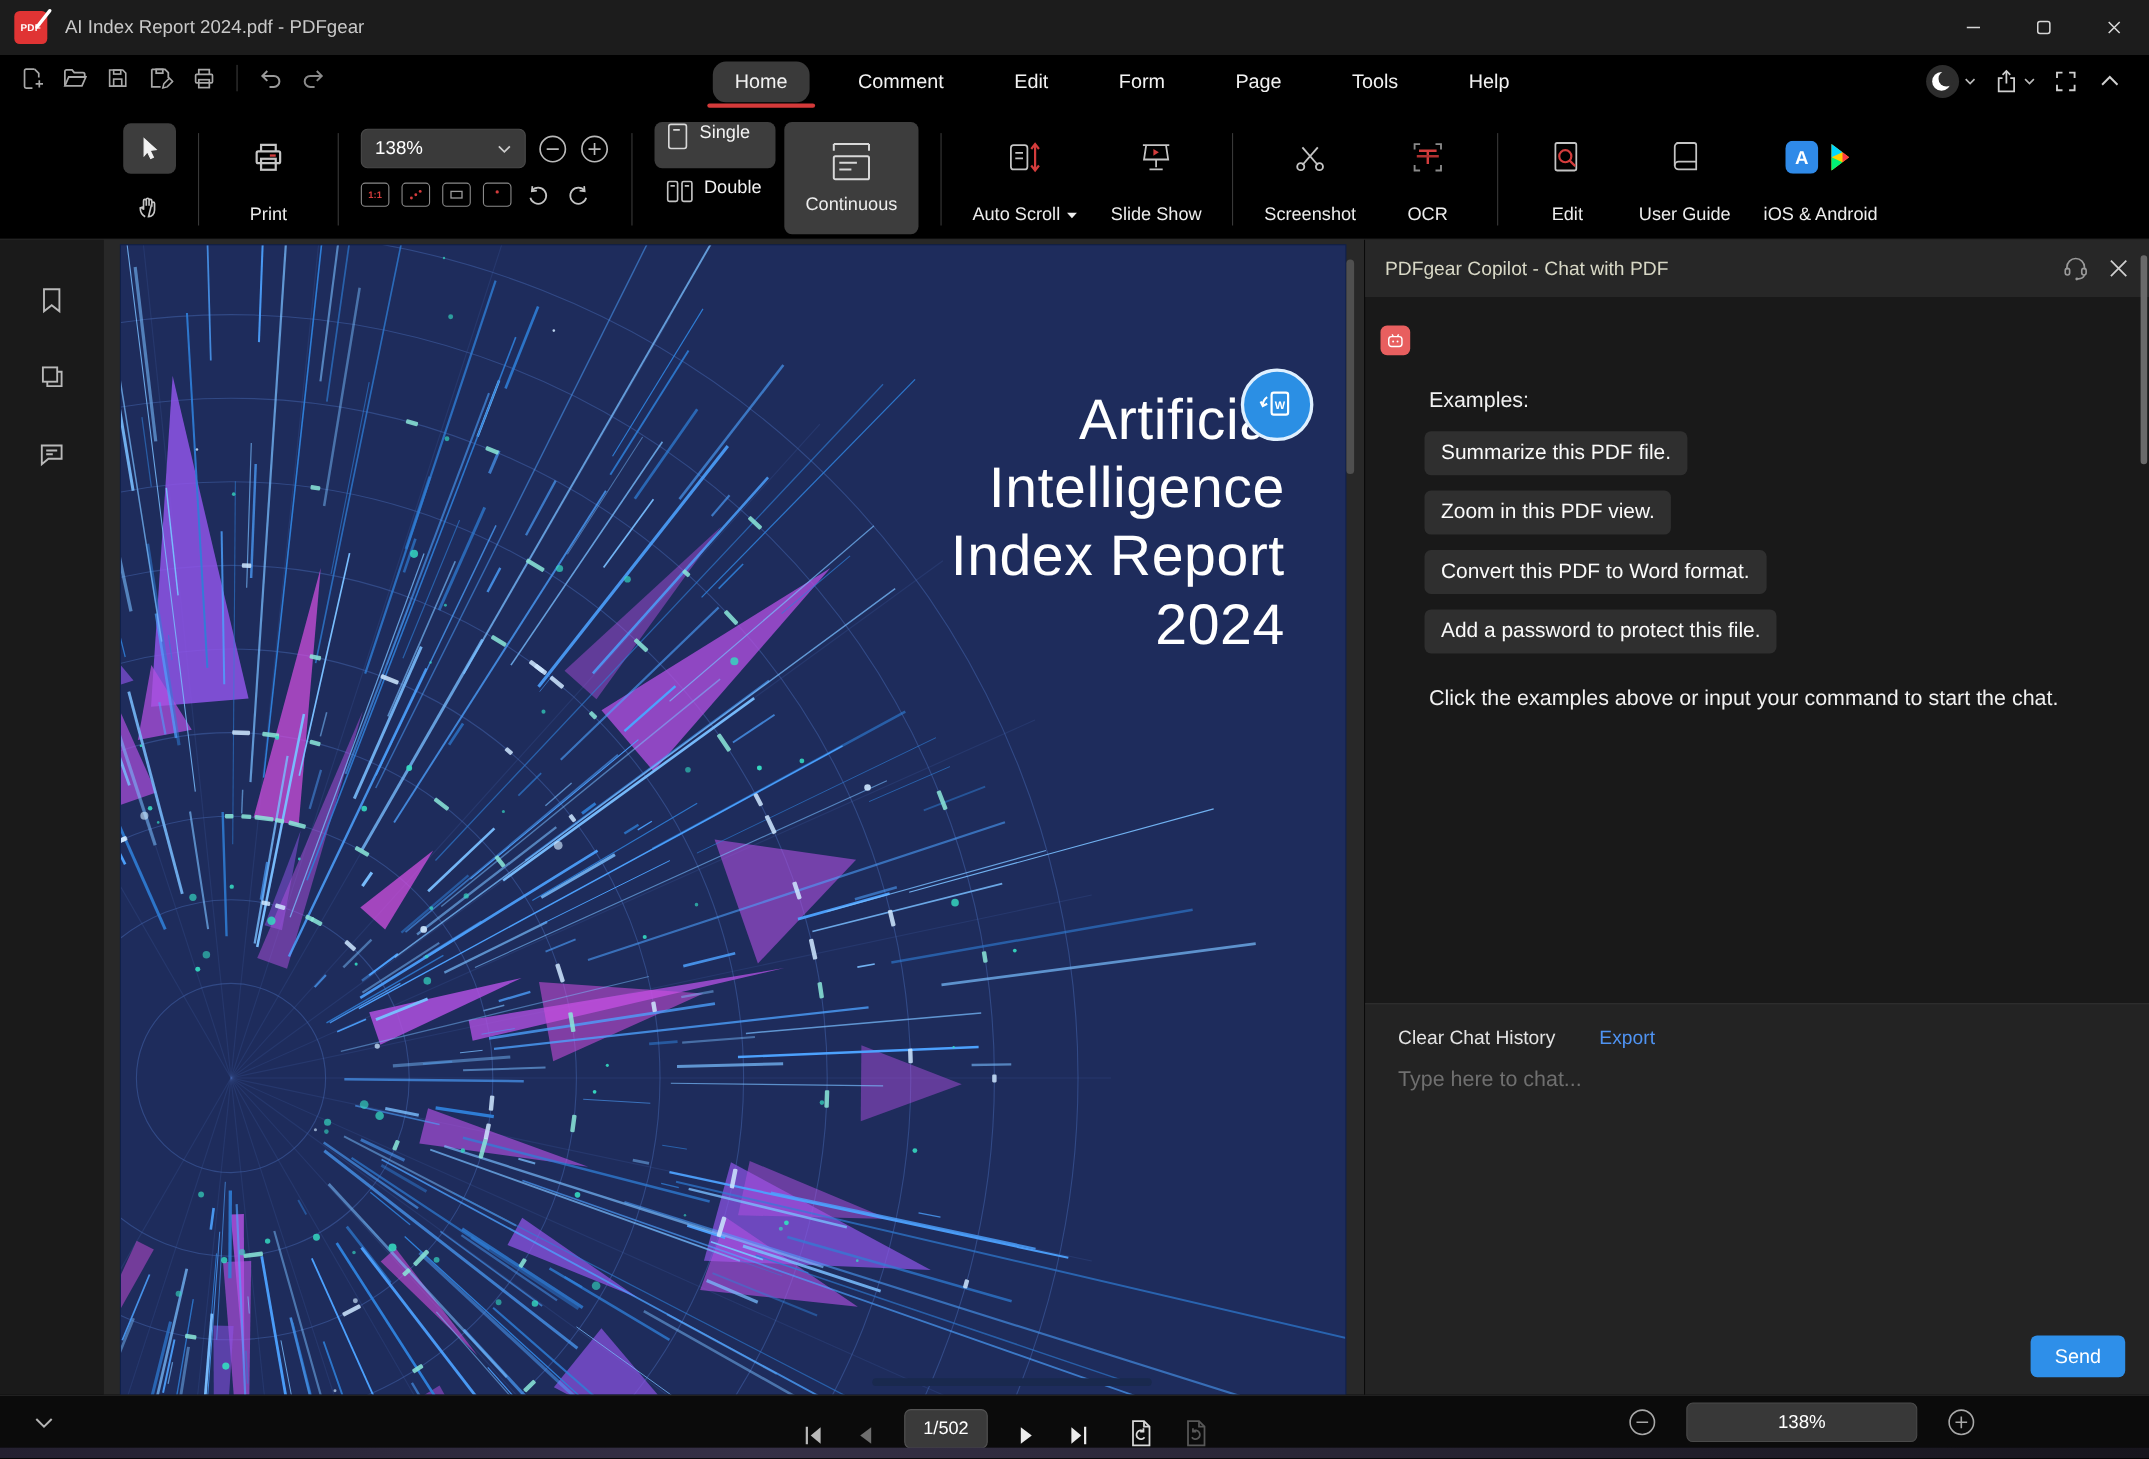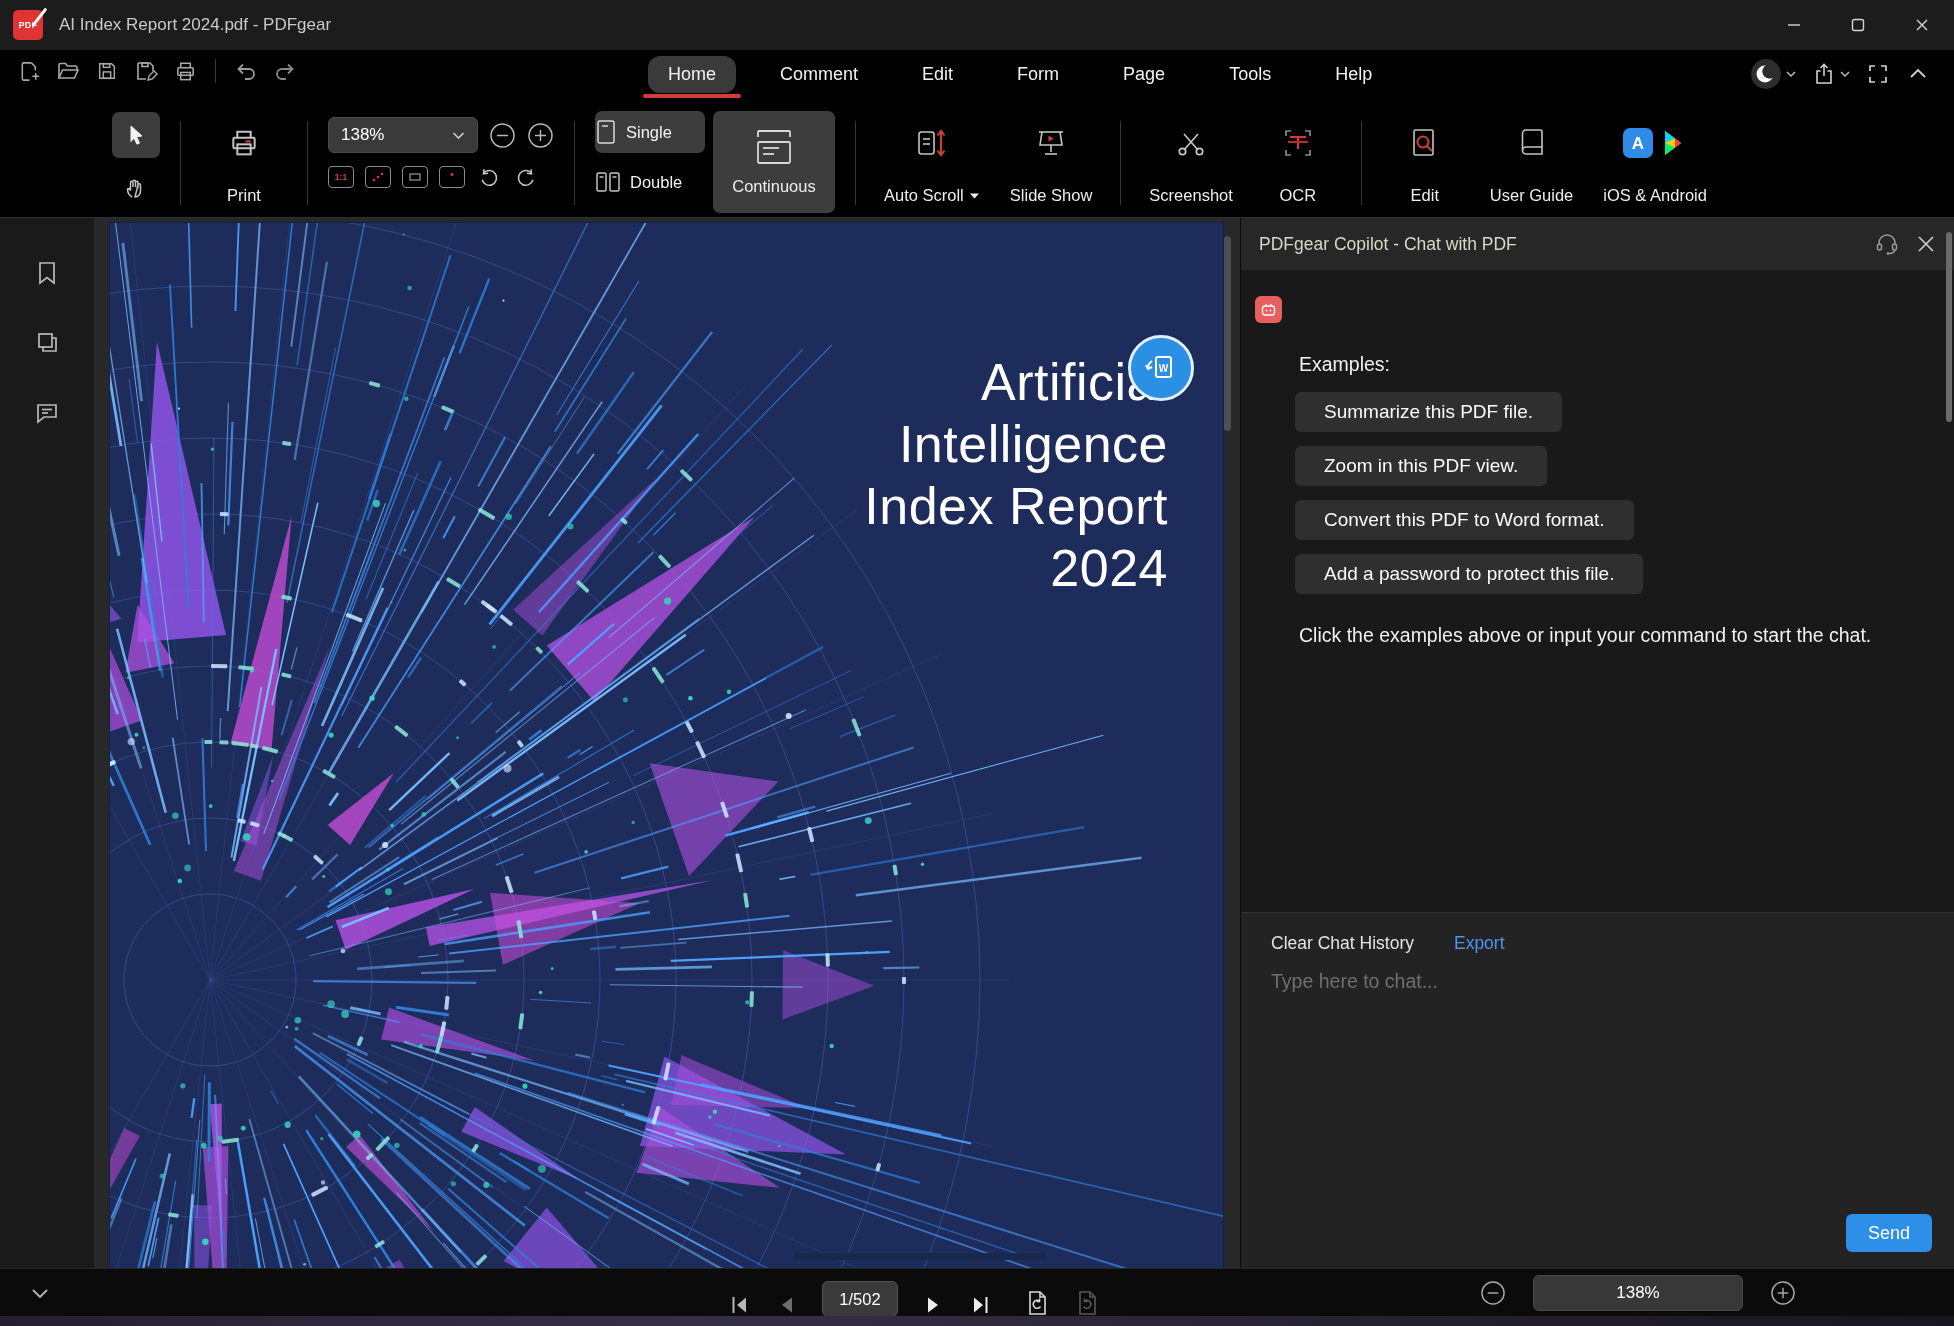--- a/index.html
+++ b/index.html
@@ -41,21 +41,21 @@
 .zoomgroup{display:flex;flex-direction:column;padding-top:12px;gap:12px}
 .zrow{display:flex;align-items:center;gap:11px}
 .zoombox{width:150px;height:36px;background:#3a3a3a;border:1px solid #4a4a4a;border-radius:6px;color:#fff;font-size:17px;display:flex;align-items:center;padding:0 12px;cursor:pointer}
 .zoombox span{flex:1}
 .circ{width:27px;height:27px;display:flex;align-items:center;justify-content:center}
 .mini{width:26px;height:22px;border:1.5px solid #8a8a8a;border-radius:4px;display:flex;align-items:center;justify-content:center}
 .redtxt{color:#d43c3c;font-size:8.5px;font-weight:bold}
 .rot{width:26px;height:24px;display:flex;align-items:center;justify-content:center}
 .viewgroup{display:flex;gap:8px;padding-top:6px}
 .vstack{display:flex;flex-direction:column;gap:8px}
-.viewbtn{width:110px;height:42px;border-radius:7px;display:flex;align-items:center;gap:9px;color:#f2f2f2;font-size:16.5px}
+.viewbtn{width:110px;height:42px;border-radius:7px;display:flex;gap:9px;padding-left:10px;color:#f2f2f2;font-size:16.5px}
 .viewbtn.active{background:#3d3d3d}
 .contbtn{width:122px;height:102px;border-radius:7px;display:flex;flex-direction:column;align-items:center;justify-content:center;gap:10px}
 .contbtn.active{background:#3d3d3d}
 .iospair{display:flex;gap:5px}
 
 
 .main{position:absolute;left:0;top:218px;width:100%;height:1050px;display:flex}
 .rail{width:94px;background:#1a1a1a;display:flex;flex-direction:column;align-items:center;padding-top:40px;gap:40px;flex:0 0 94px}
 .railbtn{width:30px;height:30px;display:flex;align-items:center;justify-content:center}
 
@@ -70,21 +70,21 @@
 
 .panel{width:714px;flex:0 0 714px;background:#191919;display:flex;flex-direction:column;position:relative;border-left:1px solid #090909}
 .panel-header{height:52px;background:#272727;display:flex;align-items:center;padding:0 18px;gap:16px}
 .panel-title{font-size:17.5px;color:#d8d8c6;flex:1}
 .panel-body{flex:1;padding:26px 0 0 14px;overflow:hidden}
 .msg{display:flex;gap:17px}
 .bot-ava{width:27px;height:27px;border-radius:6px;background:#e85f5f;flex:0 0 27px;display:flex;align-items:center;justify-content:center}
 .msg-text{width:615px;font-size:19.5px;line-height:26.5px;color:#f1f1f1}
 .examples-label{margin:30px 0 0 44px;font-size:19.5px;color:#f1f1f1}
 .examples{margin:16px 0 0 40px;display:flex;flex-direction:column;align-items:flex-start;gap:14px}
-.exbtn{background:#2f2f2f;color:#fafafa;font-size:19px;padding:9px 29px;border-radius:6px;white-space:nowrap}
+.exbtn{background:#2f2f2f;color:#fafafa;font-size:19px;padding:9px 15px;border-radius:6px;white-space:nowrap}
 .hint{margin:28px 0 0 44px;width:640px;font-size:19.5px;line-height:26.5px;color:#f1f1f1}
 .panel-footer{height:356px;background:#232323;border-top:1px solid #313131;position:relative;padding:20px 0 0 30px}
 .flinks{display:flex;gap:40px;align-items:center}
 .flink{font-size:17.5px;color:#e3e3e3}
 .flink.blue{color:#4f93f2}
 .chat-input{margin-top:16px;width:620px;background:transparent;border:none;outline:none;font-size:19.5px;color:#ddd}
 .chat-input::placeholder{color:#6f6f6f}
 .sendbtn{position:absolute;right:22px;bottom:16px;width:86px;height:38px;background:#2E8FE9;border-radius:6px;color:#fff;font-size:18px}
 .vscroll-panel{position:absolute;right:2px;top:14px;width:6px;height:190px;background:#6a6a6a;border-radius:3px}
 

